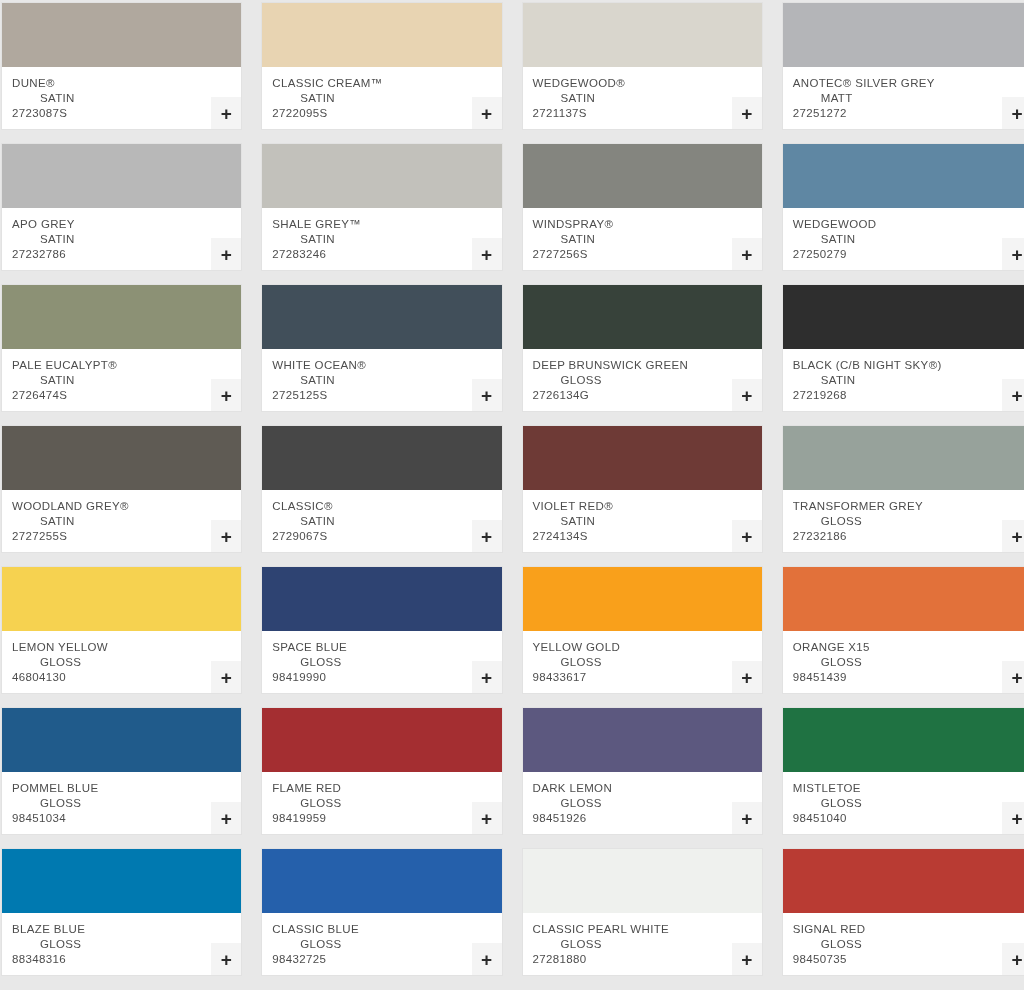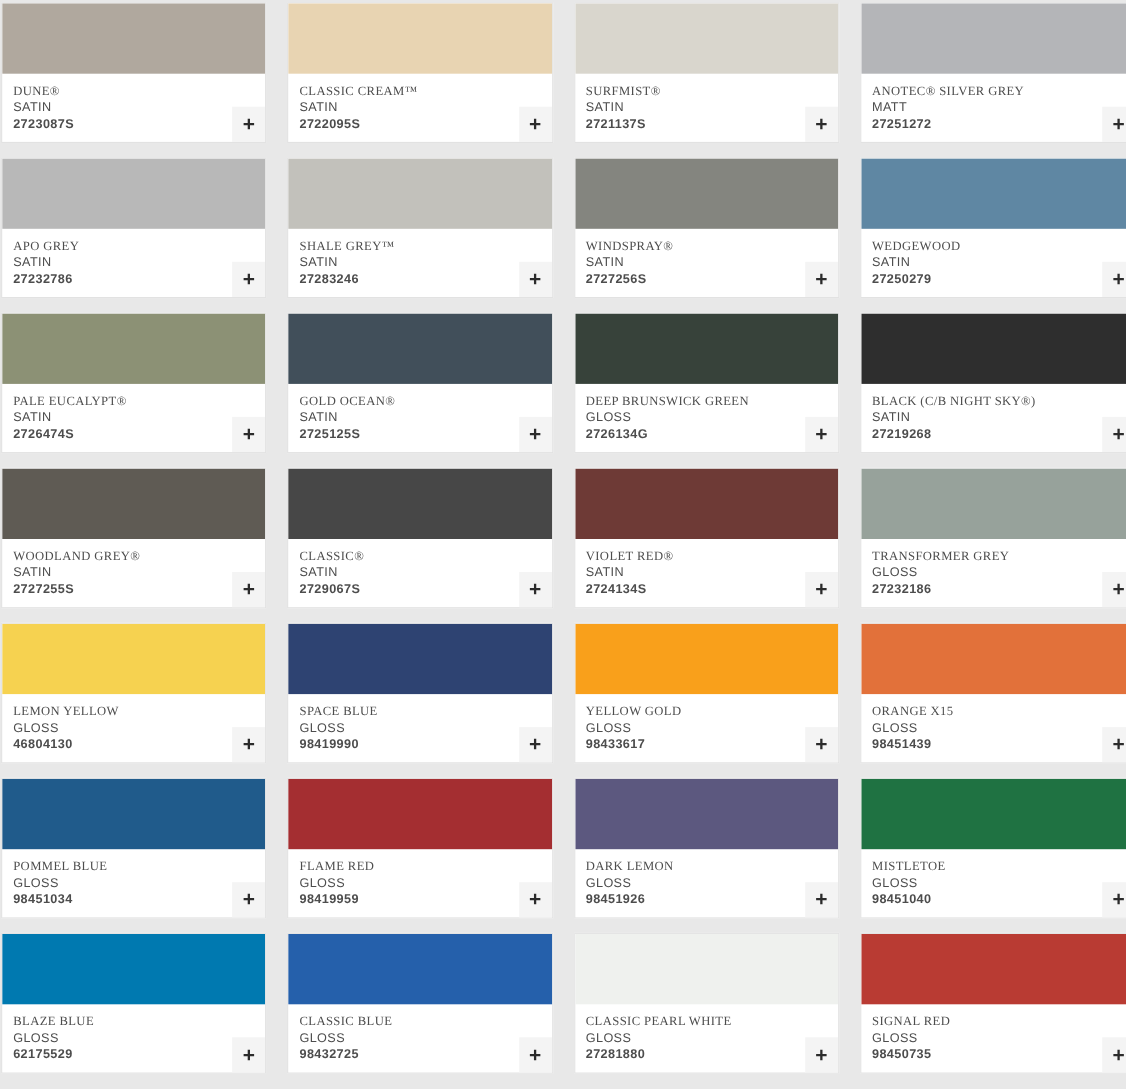--- a/index.html
+++ b/index.html
@@ -36,34 +36,33 @@
     position:relative;
     height:64px;
     box-sizing:border-box;
   }
   .nm{
     font-size:11.5px;
     letter-spacing:0.35px;
     color:#4d4d4d;
     line-height:15px;
     white-space:nowrap;
-    font-family:Liberation Serif, serif;
   }
   .fin{
     font-size:11.5px;
     letter-spacing:0.35px;
     color:#4d4d4d;
     line-height:15px;
+    margin-left:28px;
   }
   .code{
     font-size:11.5px;
     letter-spacing:0.35px;
     color:#4d4d4d;
     line-height:15px;
-    font-weight:bold;
   }
   .addbtn{
     position:absolute;
     right:0;
     bottom:0;
     width:30px;
     height:34px;
     background:#f4f4f4;
     border:none;
     color:#2b2b2b;
@@ -96,21 +95,21 @@
       <div class="info">
         <div class="nm">CLASSIC CREAM™</div>
         <div class="fin">SATIN</div>
         <div class="code">2722095S</div>
         <button class="addbtn">+</button>
       </div>
     </div>
     <div class="card">
       <div class="swatch" style="background: rgb(217, 214, 205);"></div>
       <div class="info">
-        <div class="nm">SURFMIST®</div>
+        <div class="nm">WEDGEWOOD®</div>
         <div class="fin">SATIN</div>
         <div class="code">2721137S</div>
         <button class="addbtn">+</button>
       </div>
     </div>
     <div class="card wide">
       <div class="swatch" style="background: rgb(180, 181, 184);"></div>
       <div class="info">
         <div class="nm">ANOTEC® SILVER GREY</div>
         <div class="fin">MATT</div>
@@ -159,21 +158,21 @@
       <div class="info">
         <div class="nm">PALE EUCALYPT®</div>
         <div class="fin">SATIN</div>
         <div class="code">2726474S</div>
         <button class="addbtn">+</button>
       </div>
     </div>
     <div class="card">
       <div class="swatch" style="background: rgb(65, 79, 90);"></div>
       <div class="info">
-        <div class="nm">GOLD OCEAN®</div>
+        <div class="nm">WHITE OCEAN®</div>
         <div class="fin">SATIN</div>
         <div class="code">2725125S</div>
         <button class="addbtn">+</button>
       </div>
     </div>
     <div class="card">
       <div class="swatch" style="background: rgb(55, 66, 58);"></div>
       <div class="info">
         <div class="nm">DEEP BRUNSWICK GREEN</div>
         <div class="fin">GLOSS</div>
@@ -296,21 +295,21 @@
         <div class="fin">GLOSS</div>
         <div class="code">98451040</div>
         <button class="addbtn">+</button>
       </div>
     </div>
     <div class="card">
       <div class="swatch" style="background: rgb(0, 121, 176);"></div>
       <div class="info">
         <div class="nm">BLAZE BLUE</div>
         <div class="fin">GLOSS</div>
-        <div class="code">62175529</div>
+        <div class="code">88348316</div>
         <button class="addbtn">+</button>
       </div>
     </div>
     <div class="card">
       <div class="swatch" style="background: rgb(37, 96, 171);"></div>
       <div class="info">
         <div class="nm">CLASSIC BLUE</div>
         <div class="fin">GLOSS</div>
         <div class="code">98432725</div>
         <button class="addbtn">+</button>

